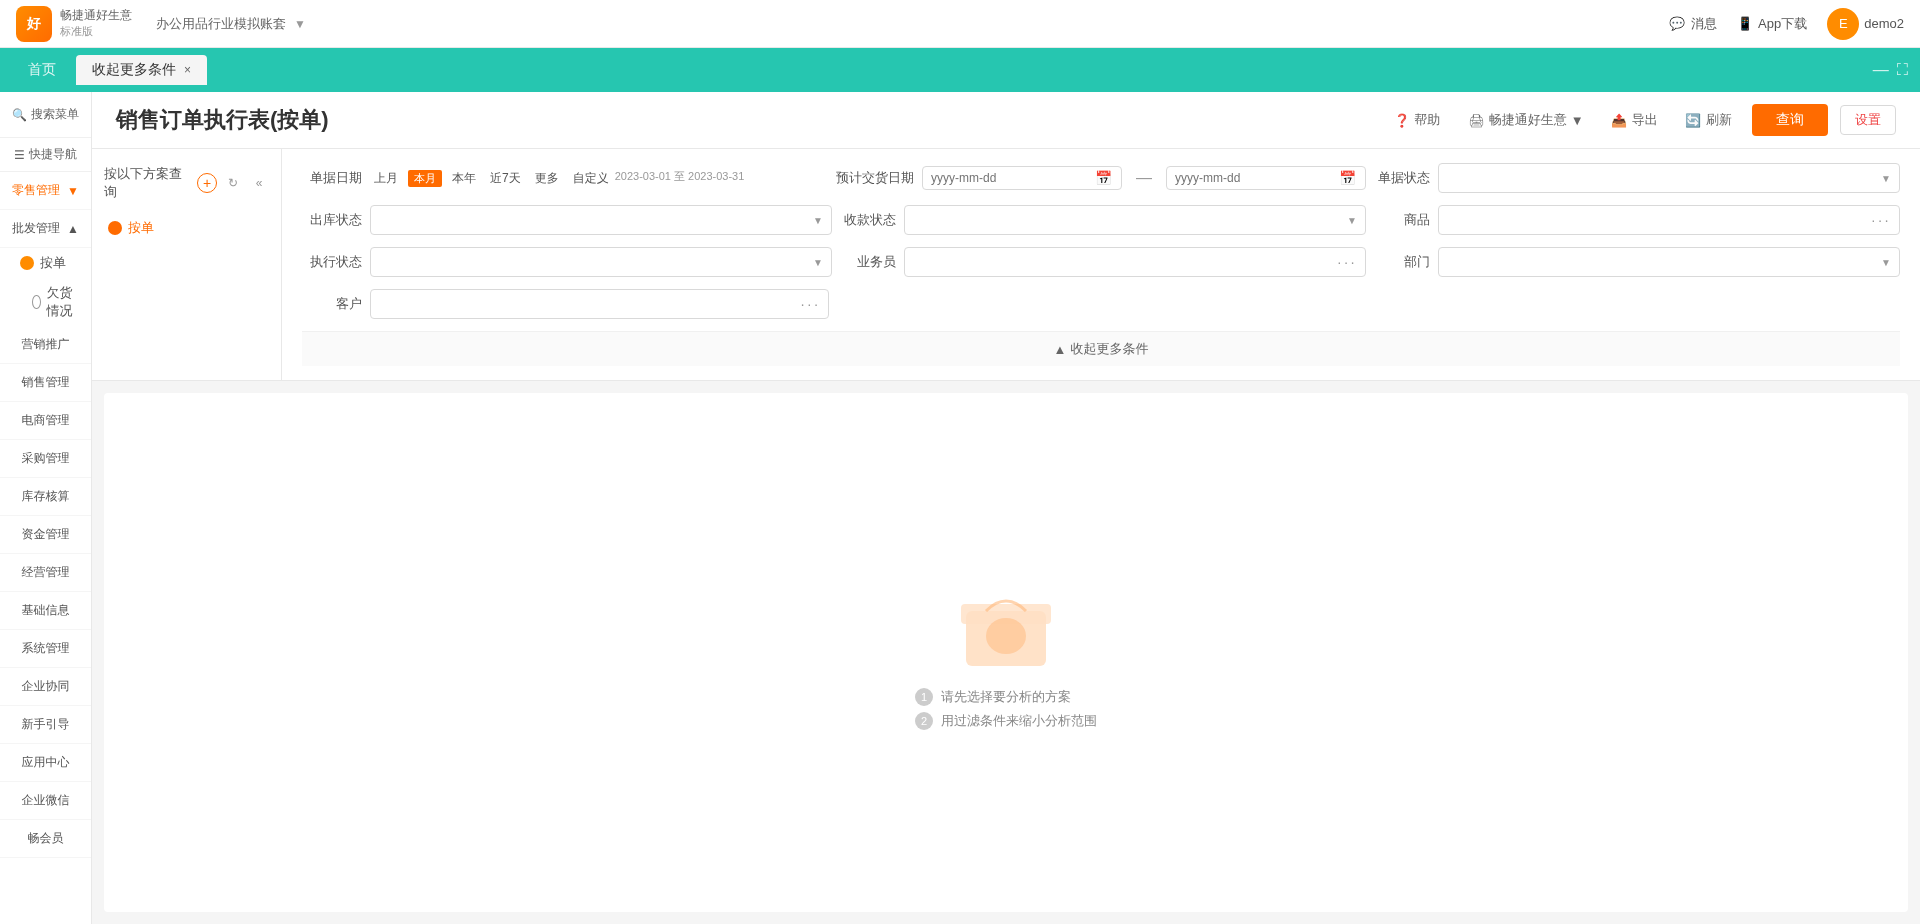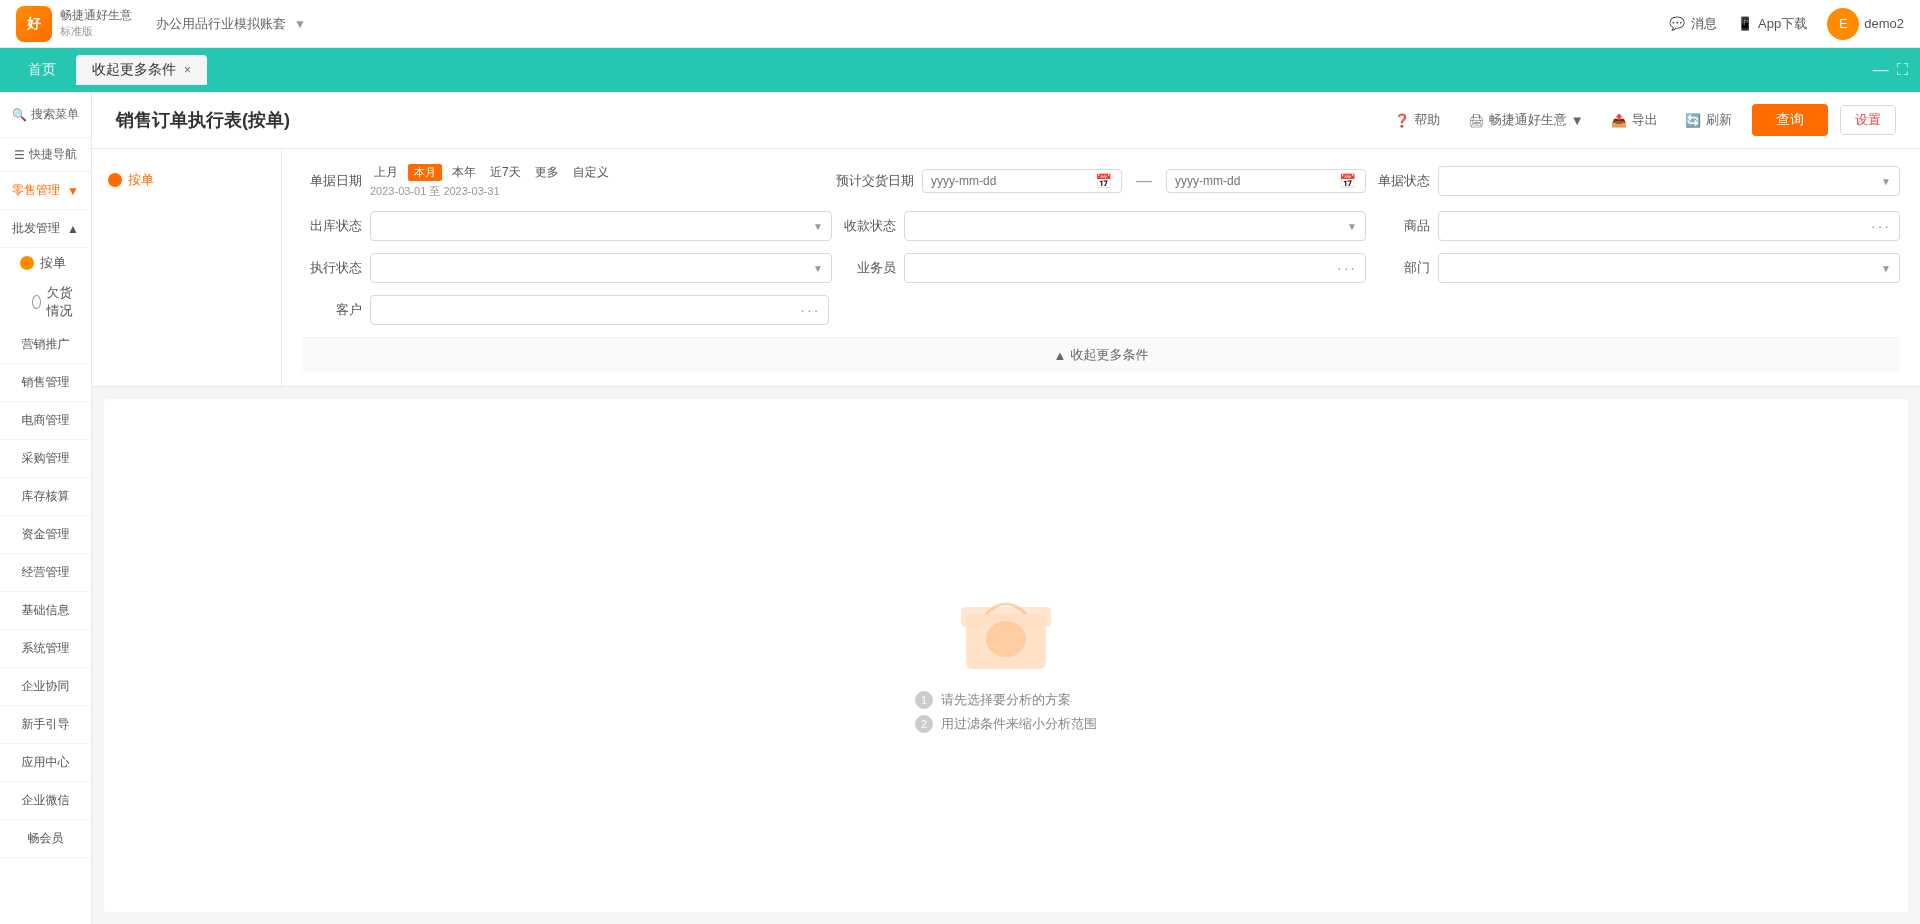--- a/index.html
+++ b/index.html
@@ -135,21 +135,21 @@
     
     .page-header {
       background: #fff;
       padding: 12px 24px;
       display: flex;
       align-items: center;
       justify-content: space-between;
       border-bottom: 1px solid #e8e8e8;
       flex-shrink: 0;
     }
-    .page-title { font-size: 18px; font-weight: 600; color: #333; }
+    .page-title { font-size: 22px; font-weight: 600; color: #333; }
     .page-actions { display: flex; align-items: center; gap: 12px; }
     .action-btn { display: flex; align-items: center; gap: 4px; font-size: 13px; color: #666; cursor: pointer; padding: 4px 8px; border-radius: 4px; }
 
     
     .filter-panel {
       background: #fff;
       margin: 0;
       border-bottom: 1px solid #e8e8e8;
       flex-shrink: 0;
     }
@@ -219,21 +219,21 @@
       font-size: 13px;
       color: #666;
       cursor: pointer;
       background: #fafafa;
       border-top: 1px solid #f0f0f0;
       display: flex;
       align-items: center;
       justify-content: center;
       gap: 4px;
     }
-    .filter-date-group { display: flex; align-items: flex-start; flex-direction: column; gap: 2px; flex: 1; }
+    .filter-date-group { display: flex; align-items: flex-start; gap: 2px; flex: 1; }
     .filter-date-btns { display: flex; align-items: center; gap: 6px; }
     .filter-date-sub { font-size: 11px; color: #999; }
 
     
     .empty-state {
       flex: 1;
       display: flex;
       flex-direction: column;
       align-items: center;
       justify-content: center;
@@ -390,20 +390,28 @@
         </div>
         <button class="query-btn">查询</button>
         <button class="settings-btn">设置</button>
       </div>
     </div>
 
     <div class="filter-panel">
       <div class="filter-panel-inner">
 
         <div class="filter-left-panel">
+          <div class="filter-left-title">
+            <span>按以下方案查询</span>
+            <div class="filter-left-actions">
+              <div class="filter-add-btn">+</div>
+              <div class="filter-icon-btn">↻</div>
+              <div class="filter-icon-btn">«</div>
+            </div>
+          </div>
           <div class="filter-left-items">
             <div class="filter-left-item active">
               <span class="orange-dot"></span>
               <span>按单</span>
             </div>
           </div>
         </div>
 
         <div class="filter-right-panel">
 

